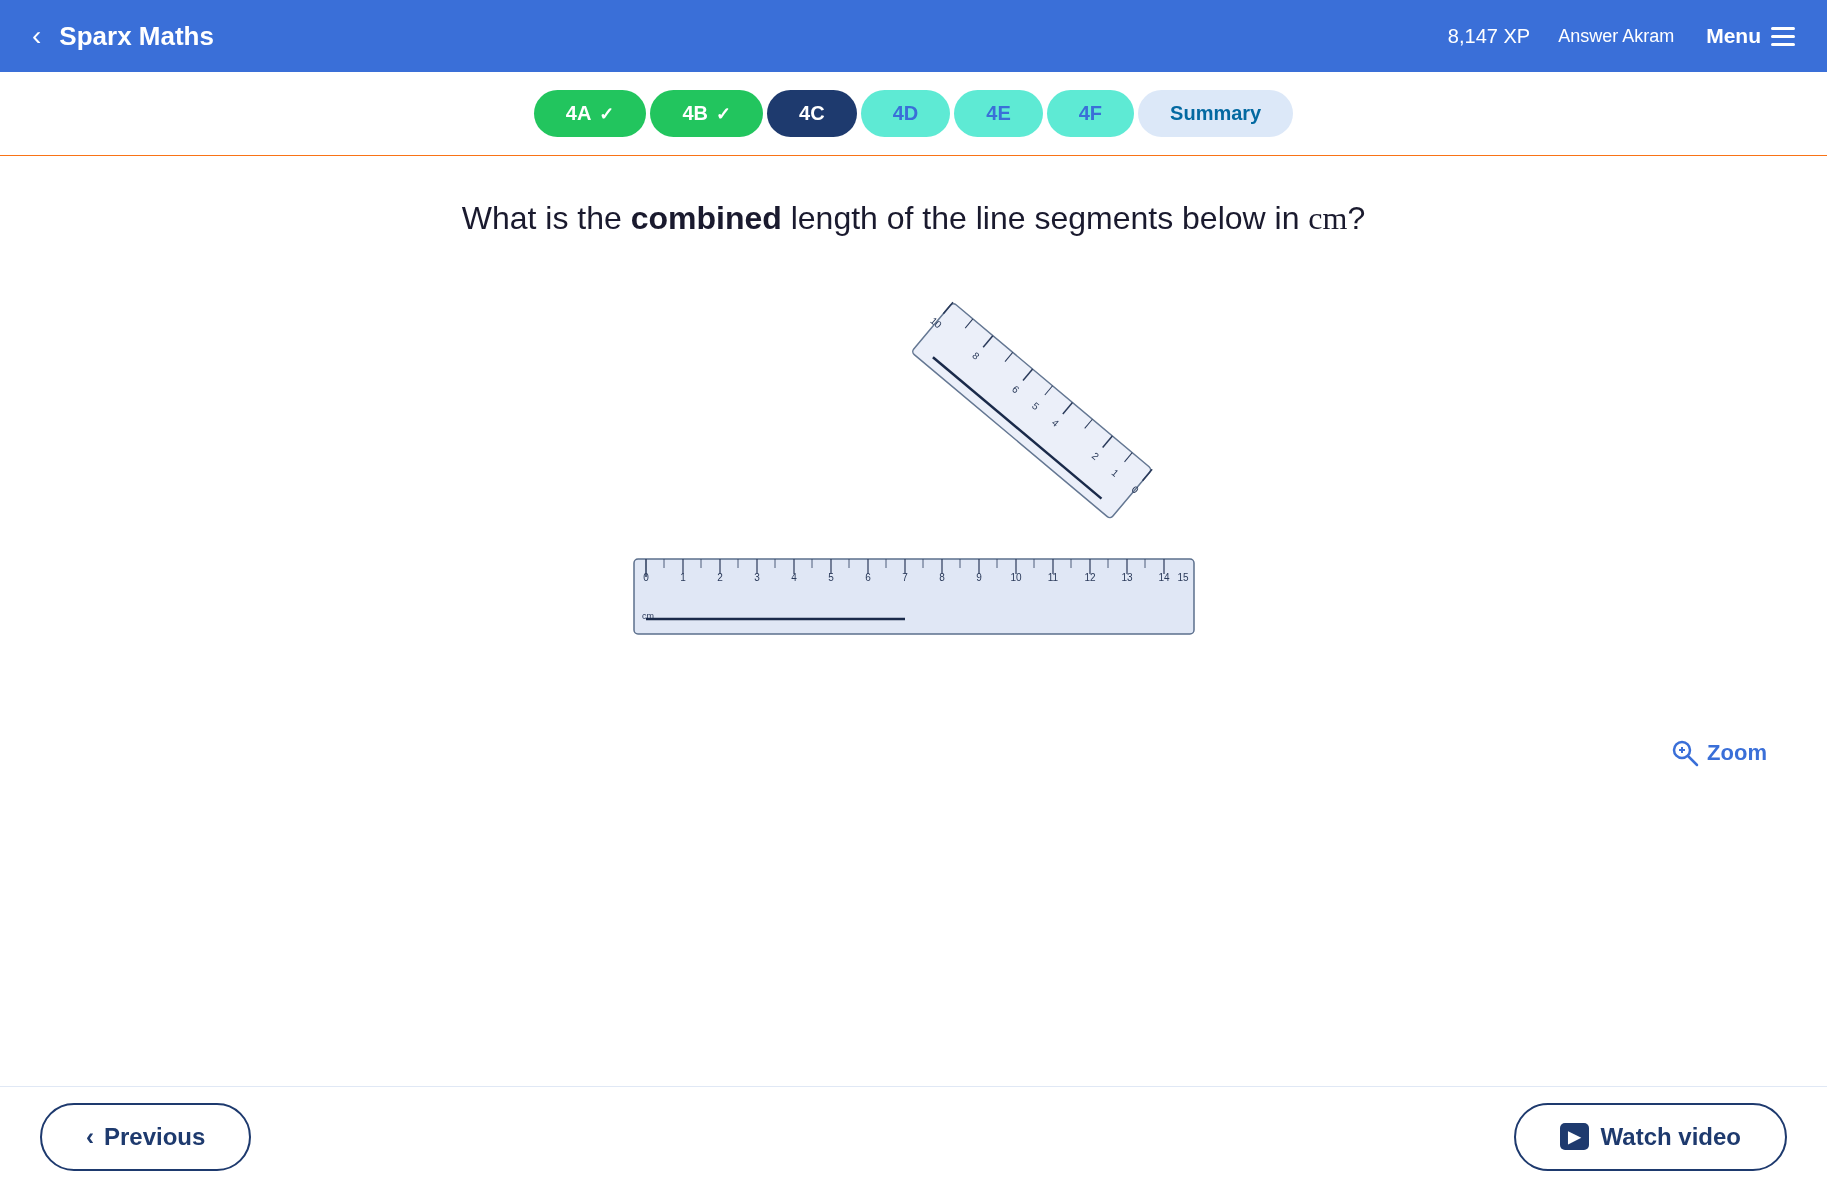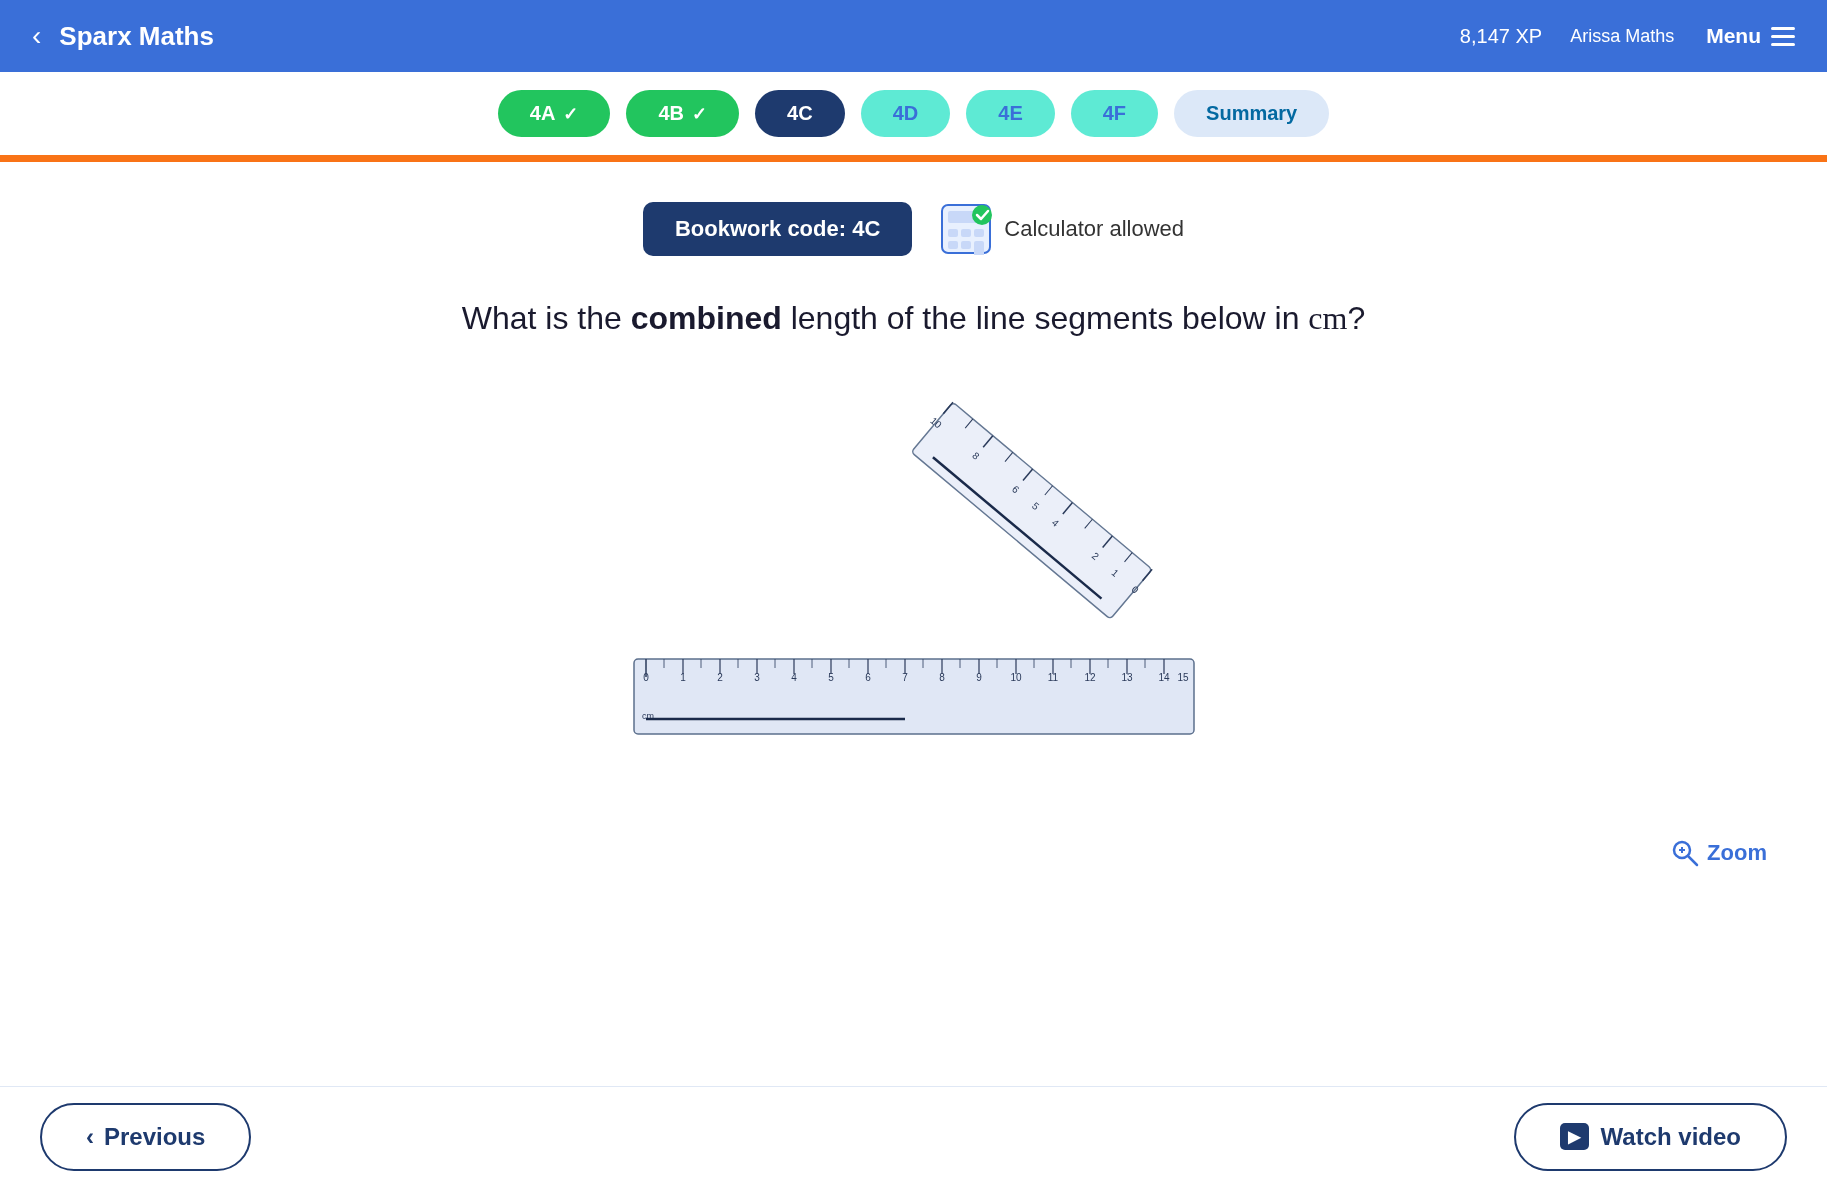--- a/index.html
+++ b/index.html
@@ -64,23 +64,23 @@
       background: white;
       border-radius: 2px;
     }
 
     
     .tabs-bar {
       background: white;
       display: flex;
       justify-content: center;
       align-items: center;
-      gap: 16px;
+      gap: 4px;
       padding: 18px 8px;
-      border-bottom: 7px solid #f97316;
+      border-bottom: 1px solid #f97316;
     }
     .tab {
       padding: 12px 32px;
       border-radius: 50px;
       font-size: 20px;
       font-weight: 600;
       cursor: pointer;
       display: flex;
       align-items: center;
       gap: 8px;
@@ -256,21 +256,21 @@
       cursor: pointer;
     }
   </style>
 </head>
 <body>
 
 <header class="header">
   <span class="header-back">‹</span>
   <span class="header-title">Sparx Maths</span>
   <span class="header-xp">8,147 XP</span>
-  <span class="header-user">Arissa Maths</span>
+  <span class="header-user">Answer Akram</span>
   <div class="header-menu">
     <span>Menu</span>
     <div class="hamburger">
       <span></span>
         <span></span>
         <span></span>
     </div>
   </div>
 </header>
 
@@ -297,40 +297,20 @@
   </div>
   <div class="tab tab-summary">
     <span>Summary</span>
   </div>
 </nav>
 
 <div class="side-arrow">›</div>
 
 <main class="main">
 
-  <div class="bookwork-row">
-    <div class="bookwork-badge">Bookwork code: 4C</div>
-    <div class="calculator-badge">
-
-      <svg width="52" height="52" viewBox="0 0 52 52">
-        <rect x="2" y="2" width="48" height="48" rx="6" fill="#e8f0fe" stroke="#3a6fd8" stroke-width="2"></rect>
-        <rect x="8" y="8" width="36" height="12" rx="2" fill="#c8d8f8"></rect>
-        <rect x="8" y="26" width="10" height="8" rx="2" fill="#c8d8f8"></rect>
-        <rect x="21" y="26" width="10" height="8" rx="2" fill="#c8d8f8"></rect>
-        <rect x="34" y="26" width="10" height="8" rx="2" fill="#c8d8f8"></rect>
-        <rect x="8" y="38" width="10" height="8" rx="2" fill="#c8d8f8"></rect>
-        <rect x="21" y="38" width="10" height="8" rx="2" fill="#c8d8f8"></rect>
-        <rect x="34" y="38" width="10" height="16" rx="2" fill="#c8d8f8"></rect>
-
-        <circle cx="42" cy="12" r="10" fill="#22c55e"></circle>
-        <polyline points="37,12 41,16 48,8" fill="none" stroke="white" stroke-width="2.5" stroke-linecap="round" stroke-linejoin="round"></polyline>
-      </svg>
-      <span>Calculator allowed</span>
-    </div>
-  </div>
 
   <p class="question-text">
     What is the <strong>combined</strong> length of the line segments below in <span class="cm-text">cm</span>?
   </p>
 
   <div class="ruler-area">
     <svg width="600" height="420" viewBox="0 0 600 420">
 
       <g transform="translate(160, 50) rotate(40, 150, 200)">
 

